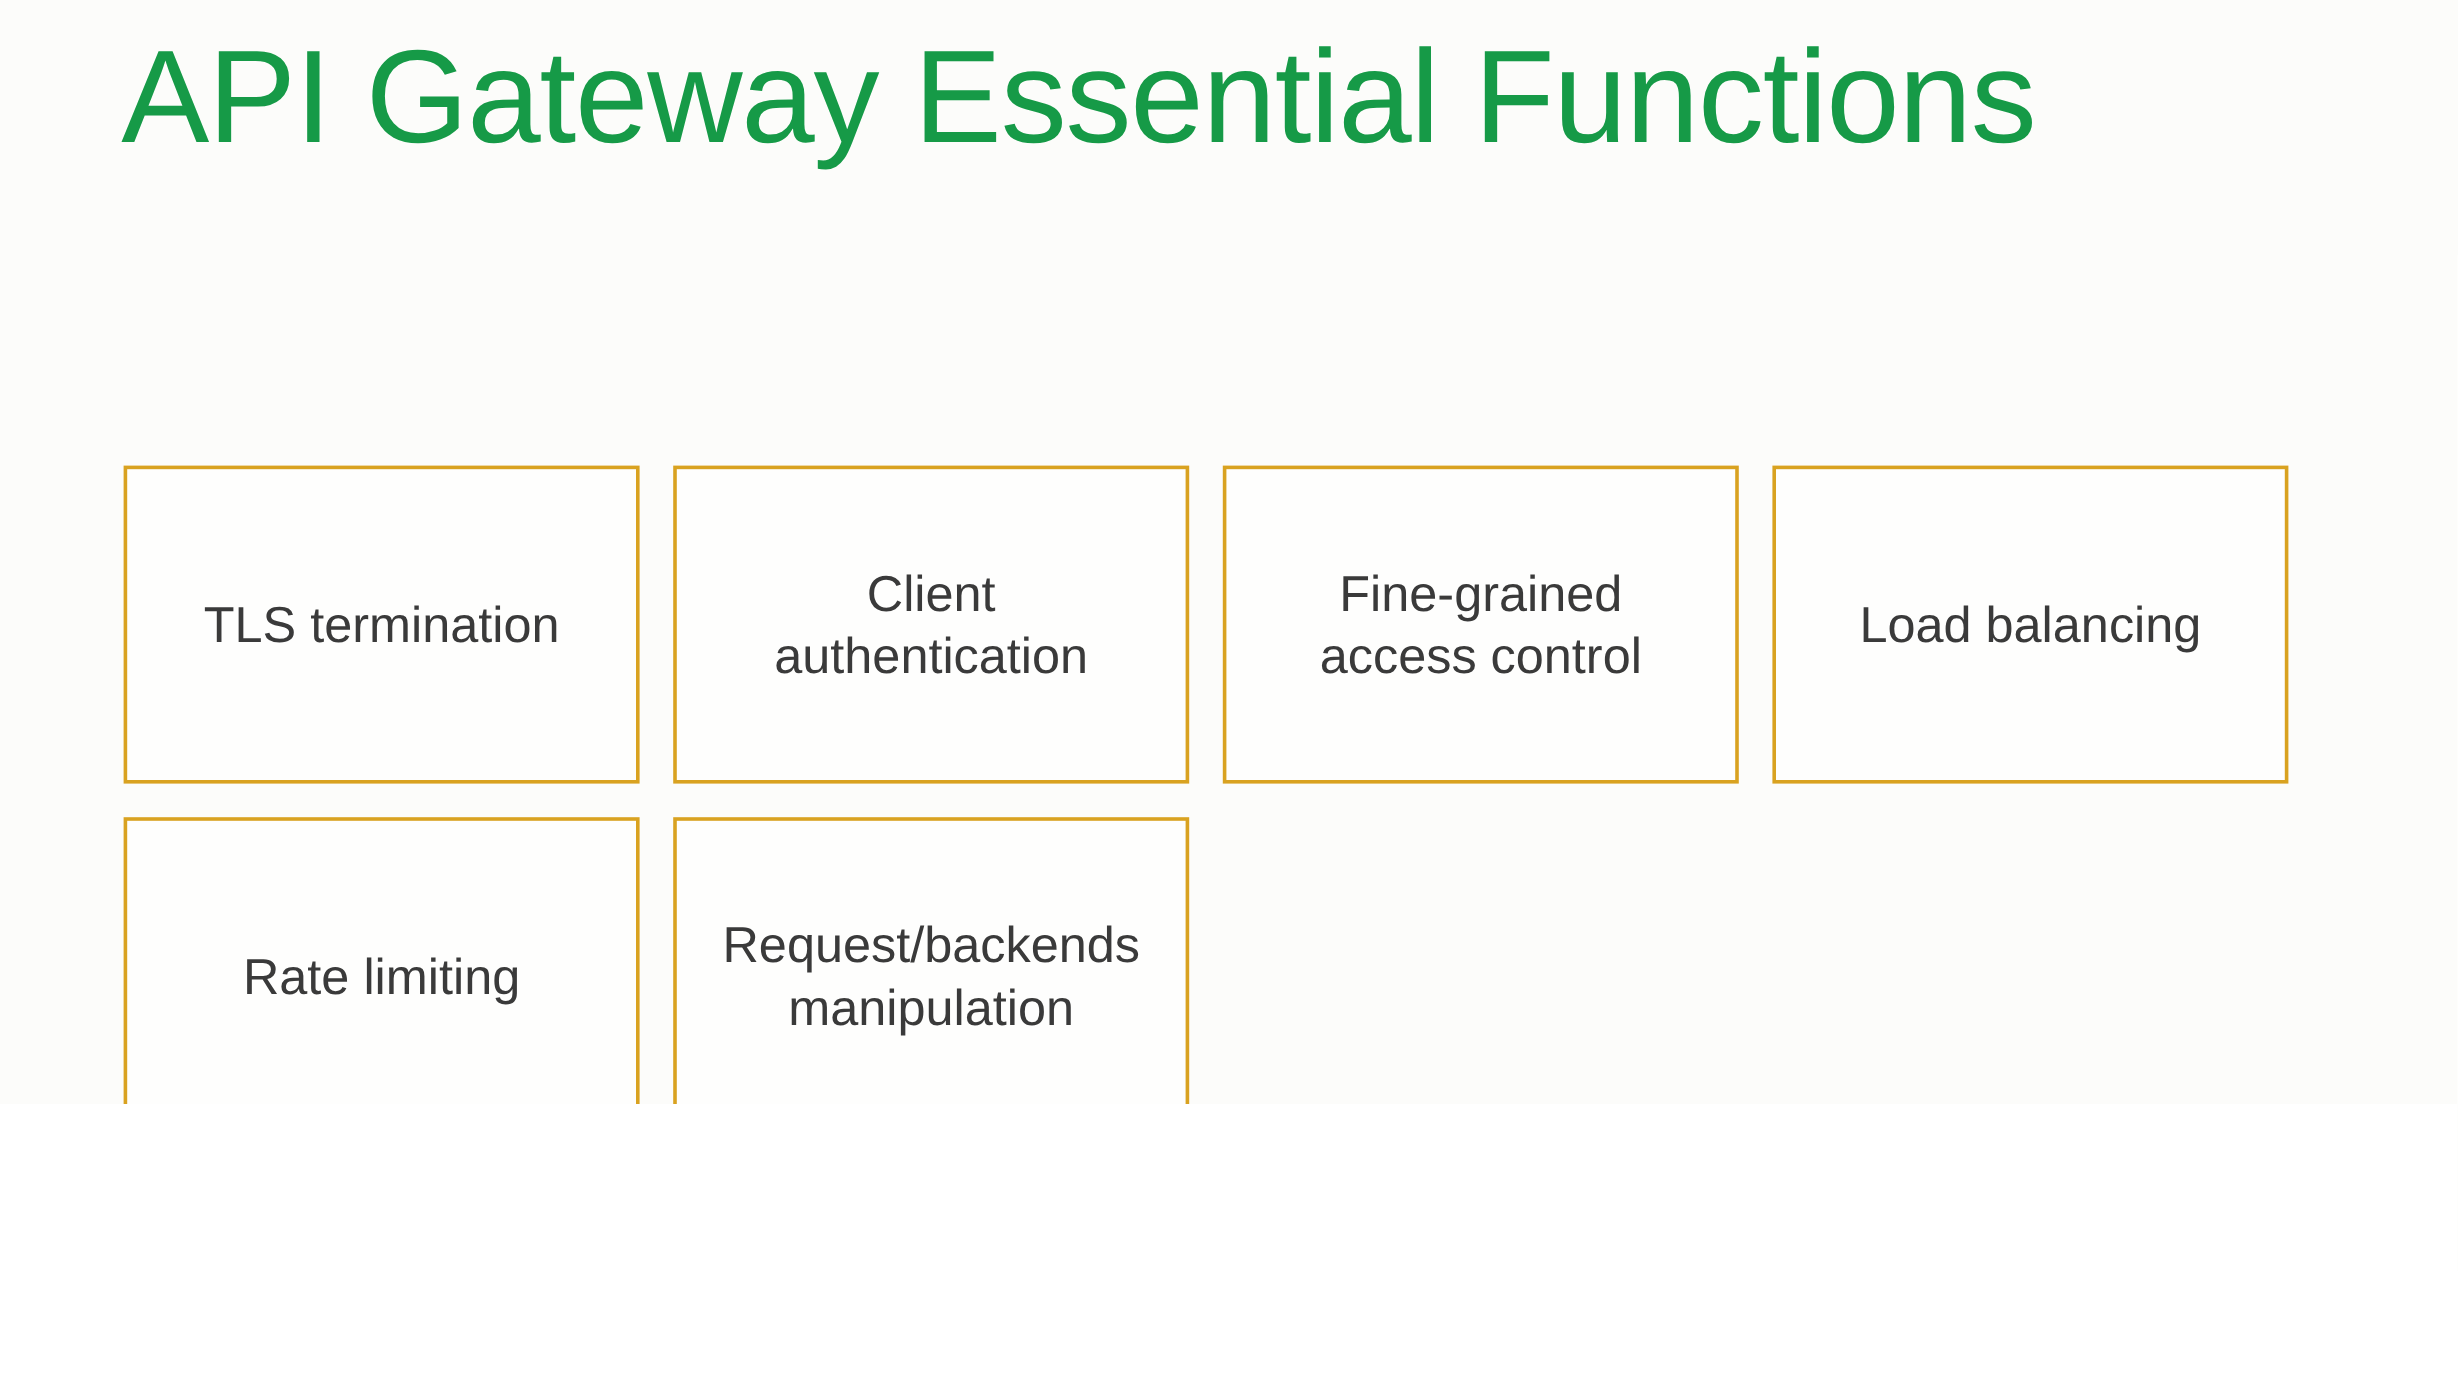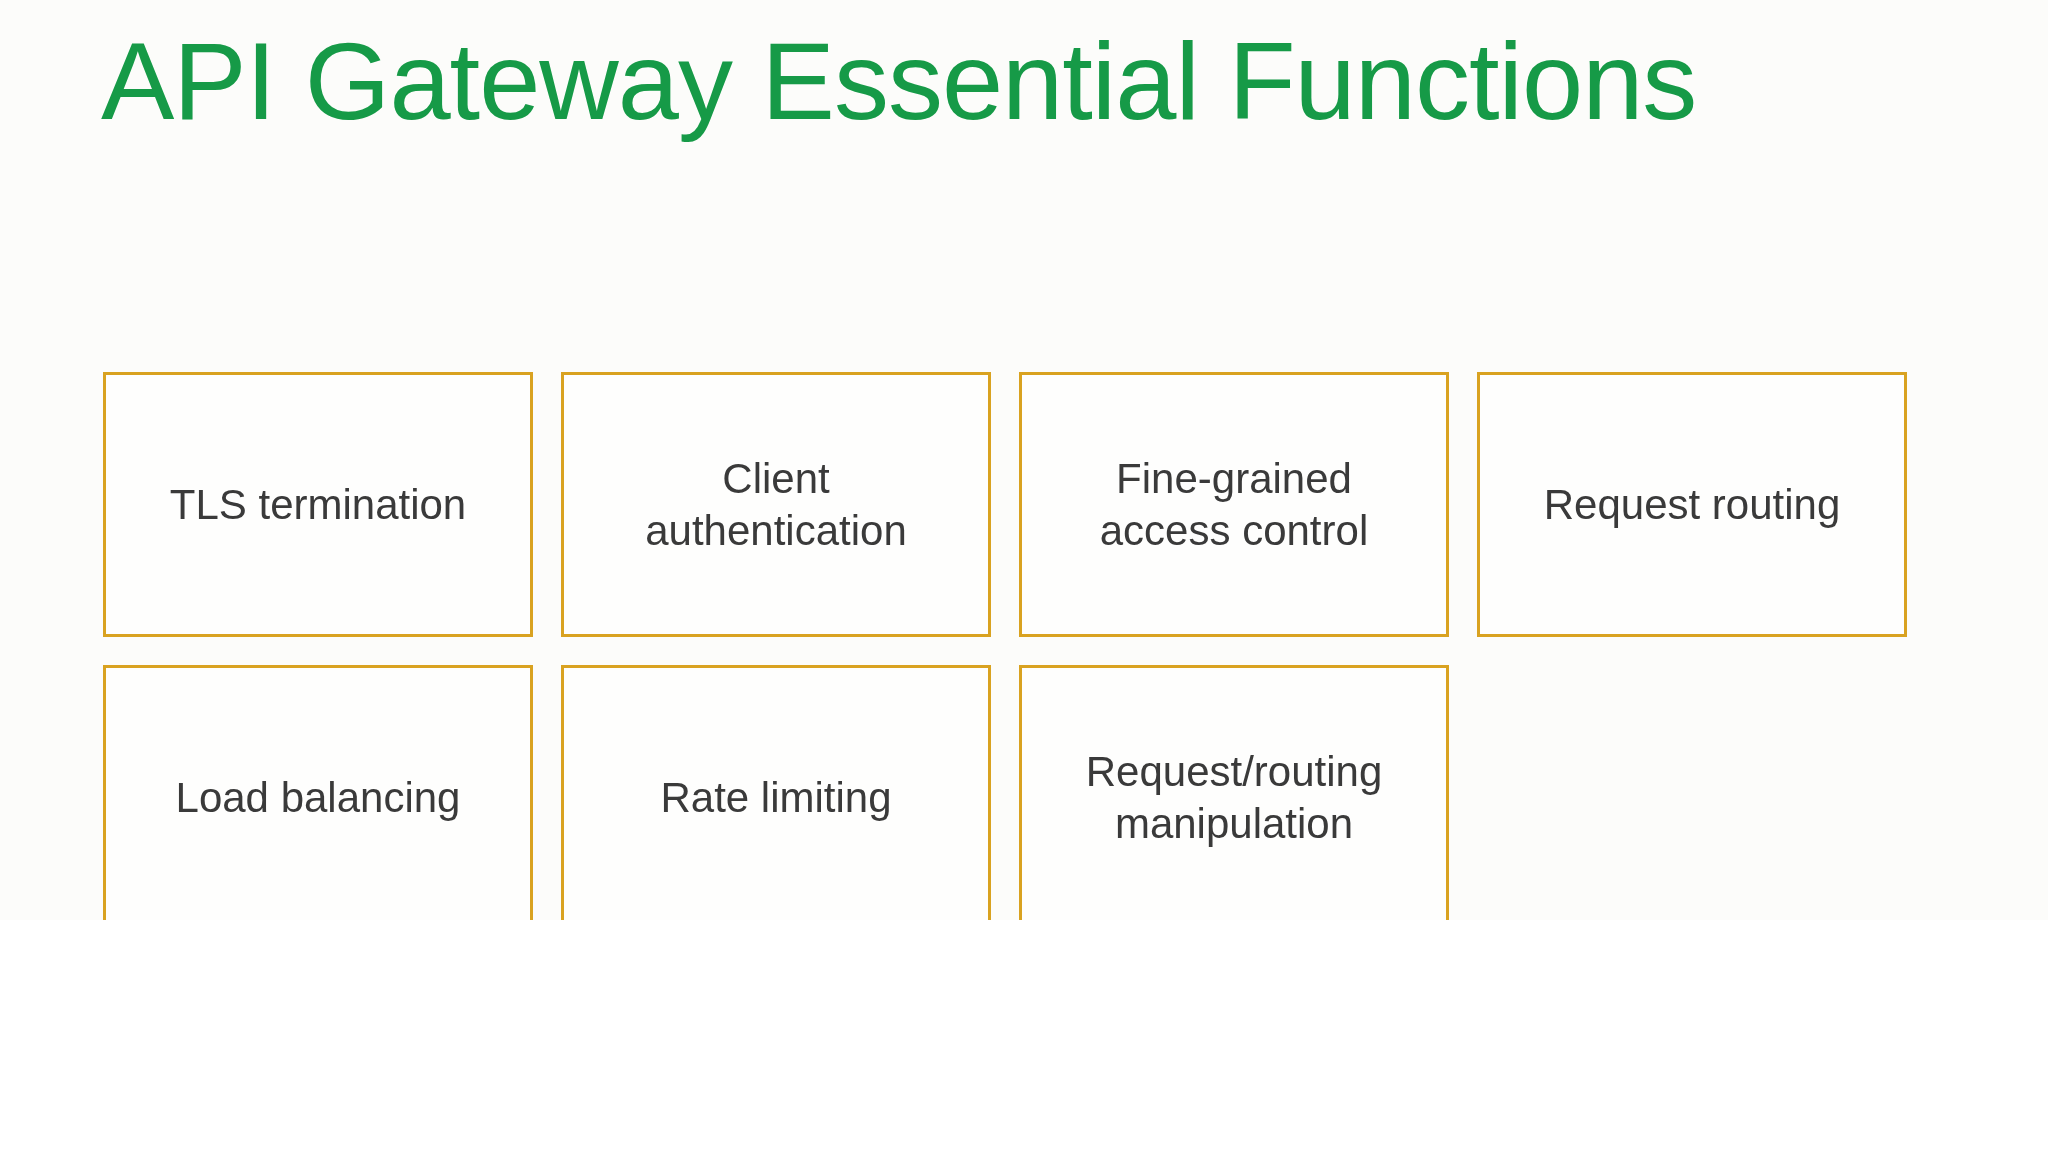--- a/index.html
+++ b/index.html
@@ -23,21 +23,21 @@
     font-size: 110px;
     line-height: 1;
     font-weight: 400;
     letter-spacing: -1px;
     color: #169A47;
     white-space: nowrap;
   }
   .grid {
     position: absolute;
     left: 103px;
-    top: 372px;
+    top: 388px;
     display: grid;
     grid-template-columns: repeat(4, 430px);
     grid-auto-rows: 265px;
     column-gap: 41px;
     row-gap: 45px;
     gap: 28px;
   }
   .box {
     box-sizing: border-box;
     border: 3px solid #D9A220;
@@ -78,30 +78,27 @@
     <div class="box">
       <span>TLS termination</span>
     </div>
     <div class="box">
       <span>Client authentication</span>
     </div>
     <div class="box">
       <span>Fine-grained access control</span>
     </div>
     <div class="box">
-      <span>Request routing</span>
-    </div>
-    <div class="box">
       <span>Load balancing</span>
     </div>
     <div class="box">
       <span>Rate limiting</span>
     </div>
     <div class="box">
-      <span>Request/routing manipulation</span>
+      <span>Request/backends manipulation</span>
     </div>
   </div>
 
   <div class="page-number">6</div>
 
   <div class="logo">
     <svg viewBox="0 0 72 82" xmlns="http://www.w3.org/2000/svg">
       <polygon points="36,0 72,20.5 72,61.5 36,82 0,61.5 0,20.5" fill="#17A249"></polygon>
       <polygon points="36,0 72,20.5 72,61.5 36,82" fill="#0E7D37"></polygon>
       <polygon points="36,0 72,20.5 48,28" fill="#0A6B2E"></polygon>

